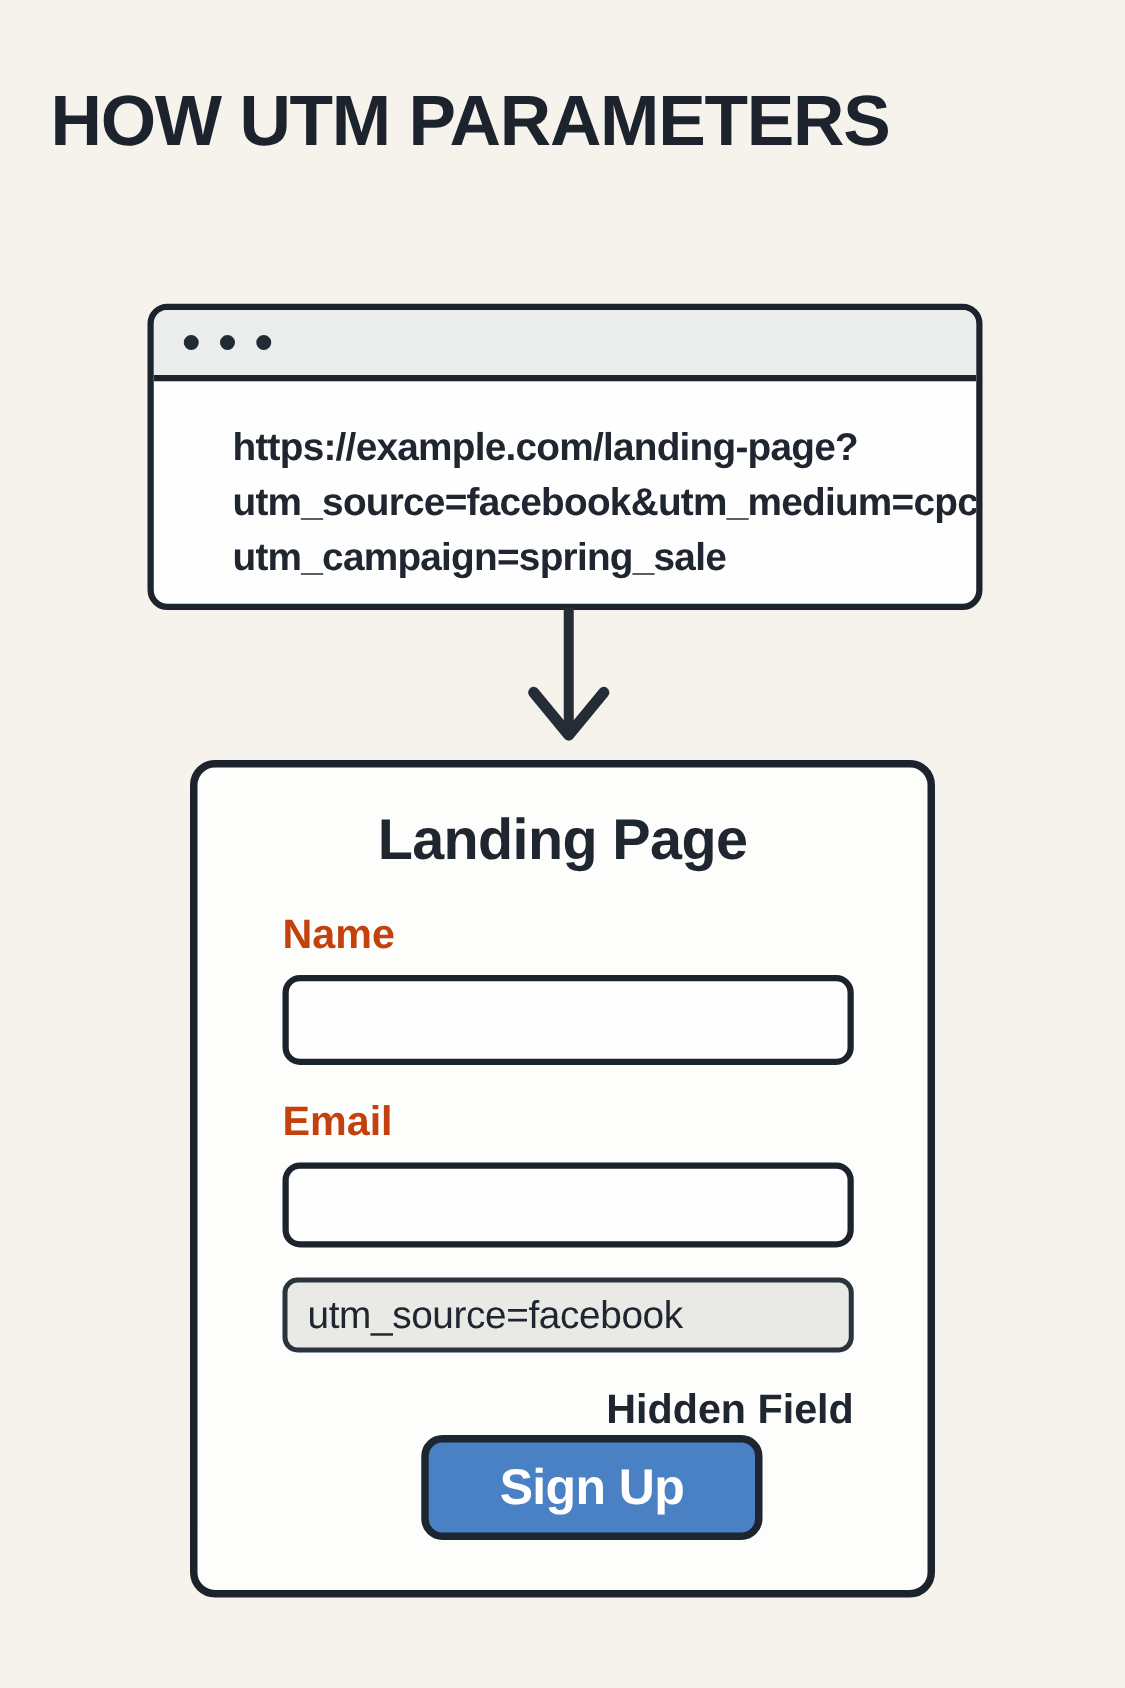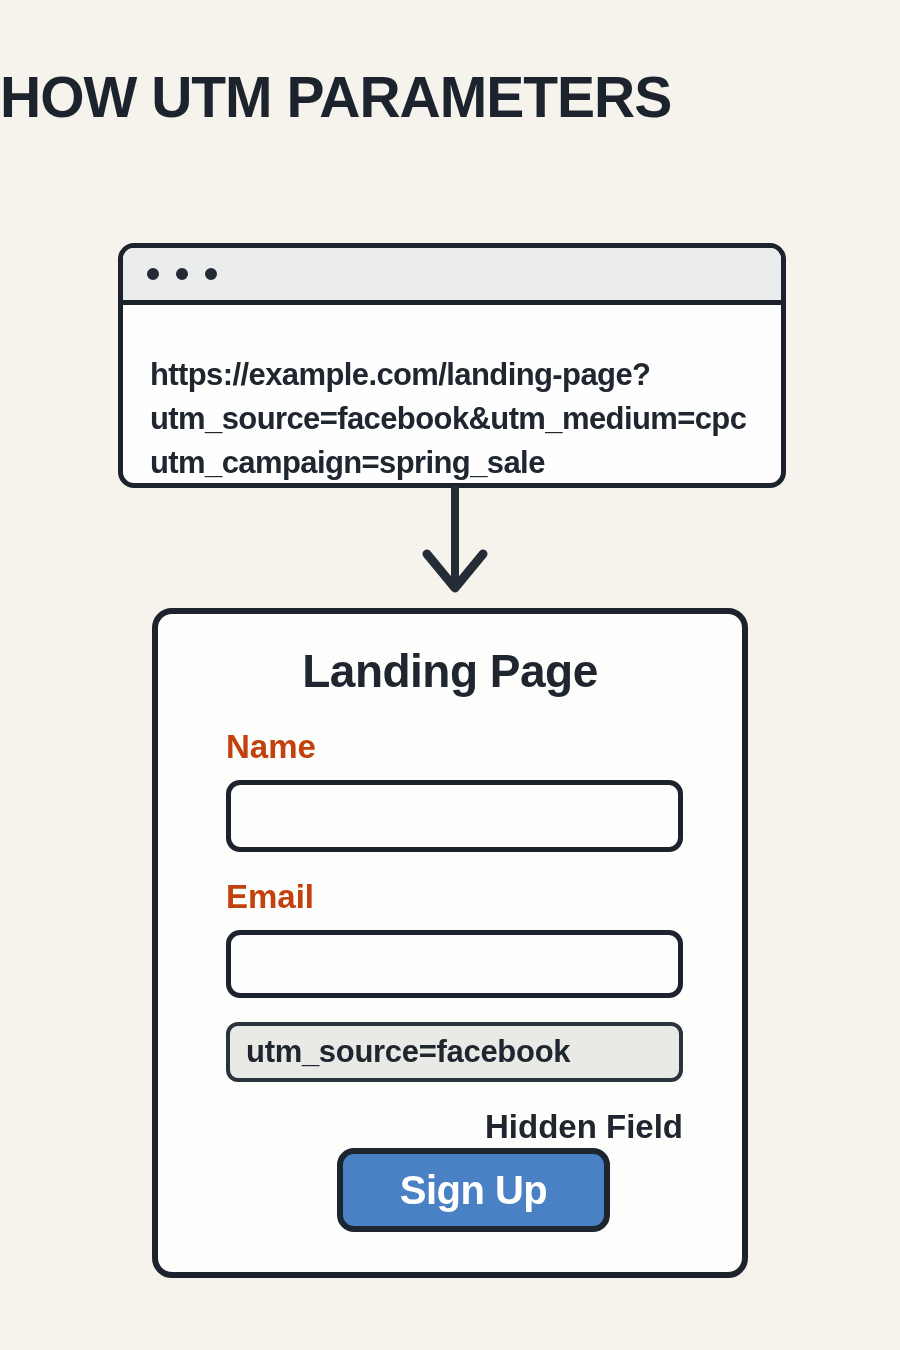--- a/index.html
+++ b/index.html
@@ -21,21 +21,21 @@
     font-family:"Liberation Sans", sans-serif;
     background:var(--background);
     position:relative;
     overflow:hidden;
   }
   .canvas{position:absolute;inset:0;width:900px;height:1350px;}
 
   
   .page-title{
     position:absolute;top:64px;left:0;width:752px;
-    color:var(--ink);
+    text-align:center;color:var(--ink);
     font-weight:800;font-size:57px;line-height:1.17;
     letter-spacing:-1px;
   }
 
   
   .browser{
     position:absolute;left:118px;top:243px;width:668px;height:245px;
     background:#fefefe;border:5px solid var(--ink);border-radius:16px;
     overflow:hidden;
   }
@@ -45,24 +45,25 @@
     display:flex;align-items:center;gap:17px;padding-left:24px;
   }
   .dot{
     width:12px;height:12px;border-radius:50%;
     border:6px solid #222a33;
   }
   .dot.red{background:var(--dot_red);}
   .dot.yellow{background:var(--dot_yellow);}
   .dot.green{background:var(--dot_green);}
   .browser-body{
-    padding:48px 27px 0 27px;
+    padding:31px 27px 0 27px;
     font-size:31px;font-weight:700;line-height:44px;
     letter-spacing:-0.6px;color:#20262f;
     white-space:nowrap;
+    margin-left:36px;
   }
 
   
   .flow-arrow{position:absolute;left:403px;top:486px;}
 
   
   .card{
     position:absolute;left:152px;top:608px;width:596px;height:670px;
     background:var(--panel_white);
     border:6px solid var(--ink);border-radius:20px;padding-left:12px;
@@ -84,21 +85,21 @@
     font-family:"Liberation Sans", sans-serif;font-size:30px;color:#20262f;
     padding:0 16px;outline:none;
   }
   .input-name{top:166px;height:72px;}
   .input-email{top:316px;height:68px;}
   .hidden-field{
     position:absolute;left:68px;top:408px;width:457px;height:60px;
     background:var(--hidden_field_bg);
     border:4px solid #2b333c;border-radius:12px;
     display:flex;align-items:center;padding-left:16px;
-    font-size:31px;font-weight:700;letter-spacing:-0.3px;color:#20262f;
+    font-size:31px;font-weight:400;letter-spacing:-0.3px;color:#20262f;
   }
   .hidden-field-caption{
     position:absolute;left:68px;top:494px;width:457px;
     text-align:right;font-size:33px;font-weight:700;color:#20262f;
   }
   .signup-button{
     position:absolute;left:159px;top:534px;width:273px;height:84px;
     background:var(--button_blue);color:var(--button_text);
     border:6px solid #1d252e;border-radius:17px;
     font-family:"Liberation Sans", sans-serif;

